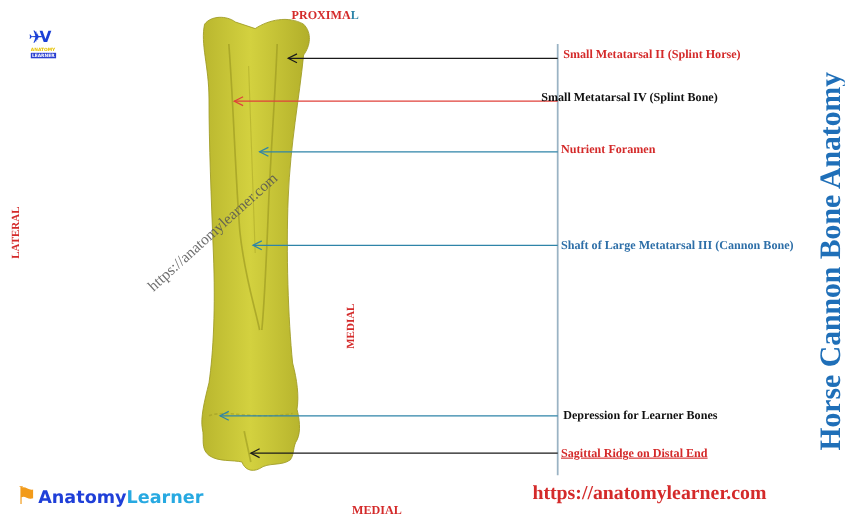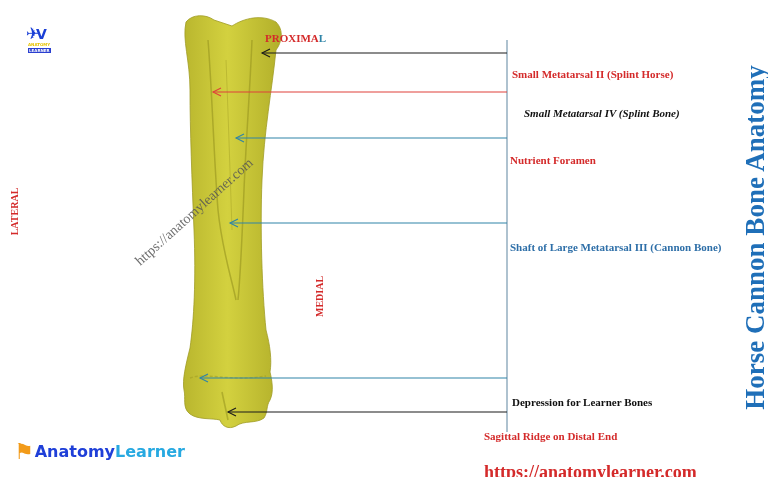--- a/index.html
+++ b/index.html
@@ -1,18 +1,18 @@
 <!DOCTYPE html>
 <html><head>
 <meta charset="utf-8">
 <style>
   html, body { margin:0; padding:0; background:#ffffff; }
   body { width:768px; height:477px; position:relative; overflow:hidden; font-family:"Liberation Serif", serif; }
   .abs { position:absolute; }
-  .lbl { position:absolute; font-family:"Liberation Serif", serif; font-weight:bold; font-size:11px; white-space:nowrap; line-height:12px;margin-top:24px; }
+  .lbl { position:absolute; font-family:"Liberation Serif", serif; font-weight:bold; font-size:11px; white-space:nowrap; line-height:12px; }
   .vert { position:absolute; font-family:"Liberation Serif", serif; font-weight:bold; white-space:nowrap; transform-origin:center center; }
   svg { position:absolute; left:0; top:0; }
   .logo-small { position:absolute; left:24px; top:24px; width:30px; height:32px; }
   .logo-big { position:absolute; left:14px; top:434px; height:34px; display:flex; align-items:center; font-family:"DejaVu Sans", sans-serif; font-weight:bold; font-size:16px; }
 </style>
 </head>
 <body>
 
 <svg width="768" height="477">
   <defs>
@@ -65,25 +65,25 @@
 <div class="lbl" style="left:265px;top:8px;font-size:11px;">
   <span style="color:#d42a2a">PROXIMA</span><span style="color:#2e84a8">L</span>
 </div>
 <div class="lbl" style="left:320px;top:458px;color:#d42a2a;font-size:11px;">MEDIAL</div>
 <div class="vert" style="left:-9px;top:206px;color:#d42a2a;font-size:10px;transform:rotate(-90deg);">LATERAL</div>
 <div class="vert" style="left:299px;top:291px;color:#d42a2a;font-size:10px;transform:rotate(-90deg);">MEDIAL</div>
 
 <div class="vert" style="left:118px;top:204px;color:#555555;font-weight:normal;font-size:14px;transform:rotate(-42deg);opacity:0.85;">https://anatomylearner.com</div>
 
 <div class="lbl" style="left:512px;top:44px;color:#d42a2a;">Small Metatarsal II (Splint Horse)</div>
-<div class="lbl" style="left:524px;top:83px;color:#111111;font-style:italic;">Small Metatarsal IV (Splint Bone)</div>
+<div class="lbl" style="left:492px;top:83px;color:#111111;">Small Metatarsal IV (Splint Bone)</div>
 <div class="lbl" style="left:510px;top:130px;color:#d42a2a;">Nutrient Foramen</div>
 <div class="lbl" style="left:510px;top:217px;color:#2e6fa8;text-align:right;">Shaft of Large Metatarsal III (Cannon Bone)</div>
 <div class="lbl" style="left:512px;top:372px;color:#111111;">Depression for Learner Bones</div>
-<div class="lbl" style="left:484px;top:406px;color:#d42a2a;">Sagittal Ridge on Distal End</div>
+<div class="lbl" style="left:510px;top:406px;color:#d42a2a;text-decoration:underline;">Sagittal Ridge on Distal End</div>
 
 <div class="vert" style="left:565px;top:222px;width:380px;text-align:center;color:#1f6fb8;font-size:27px;transform:rotate(-90deg);">Horse Cannon Bone Anatomy</div>
 
 <div class="lbl" style="left:484px;top:438px;color:#d42a2a;font-size:18px;line-height:20px;">https://anatomylearner.com</div>
 
 <div class="logo-big">
   <span style="color:#f29b1a;font-size:22px;margin-right:1px;">⚑</span>
   <span style="color:#1f3fd8;">Anatomy</span>
     <span style="color:#27a9e1;">Learner</span>
 </div>

